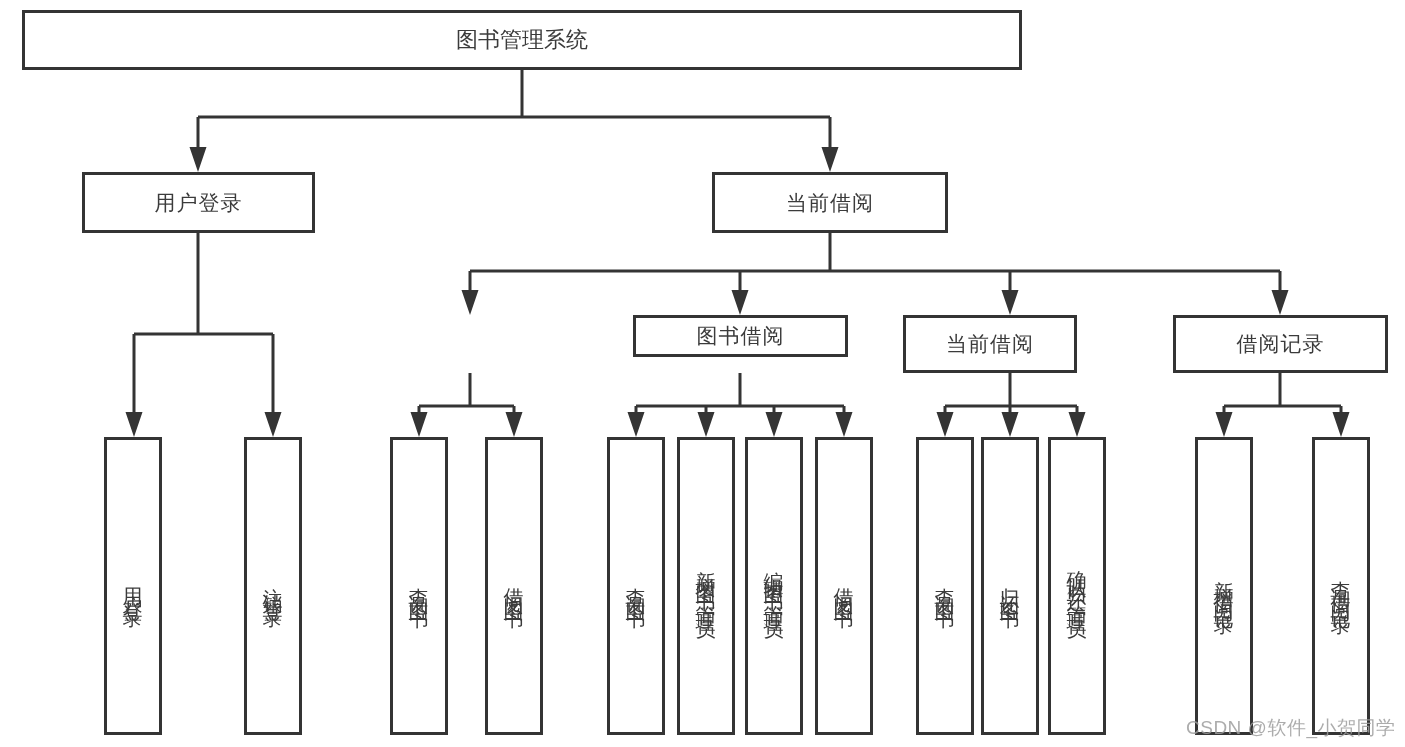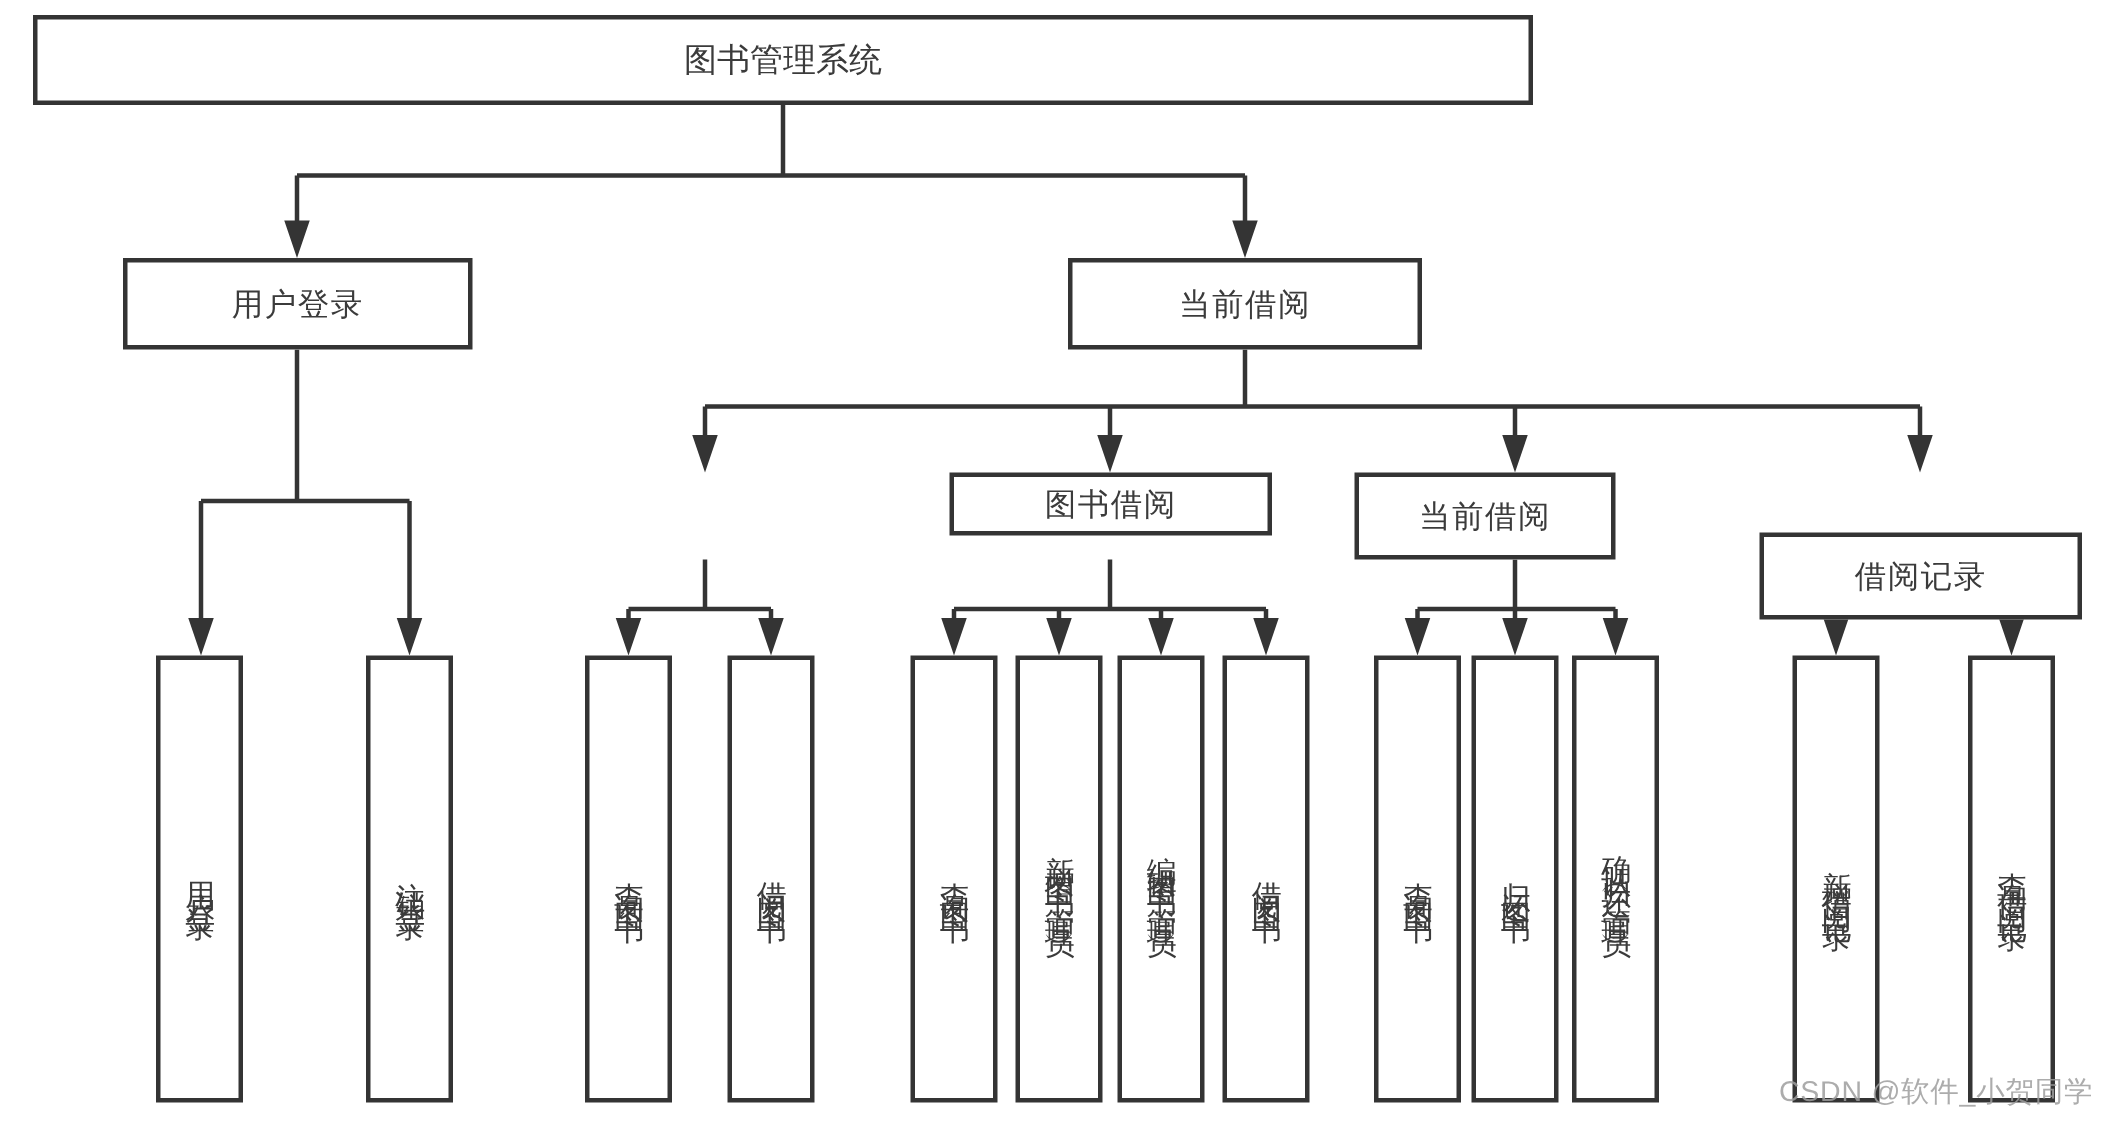--- a/index.html
+++ b/index.html
@@ -95,21 +95,21 @@
   <div class="node h-node" style="left:712px; top:172px; width:236px; height:61px;">
     <span>当前借阅</span>
   </div>
 
   <div class="node h-node" style="left:633px; top:315px; width:215px; height:42px;">
     <span>图书借阅</span>
   </div>
   <div class="node h-node" style="left:903px; top:315px; width:174px; height:58px;">
     <span>当前借阅</span>
   </div>
-  <div class="node h-node" style="left:1173px; top:315px; width:215px; height:58px;margin-top:40px;">
+  <div class="node h-node" style="left:1173px; top:315px; width:215px; height:58px;">
     <span>借阅记录</span>
   </div>
 
   <div class="node leaf" style="left:104px;">
     <span>用户登录</span>
   </div>
   <div class="node leaf" style="left:244px;">
     <span>注销登录</span>
   </div>
 

